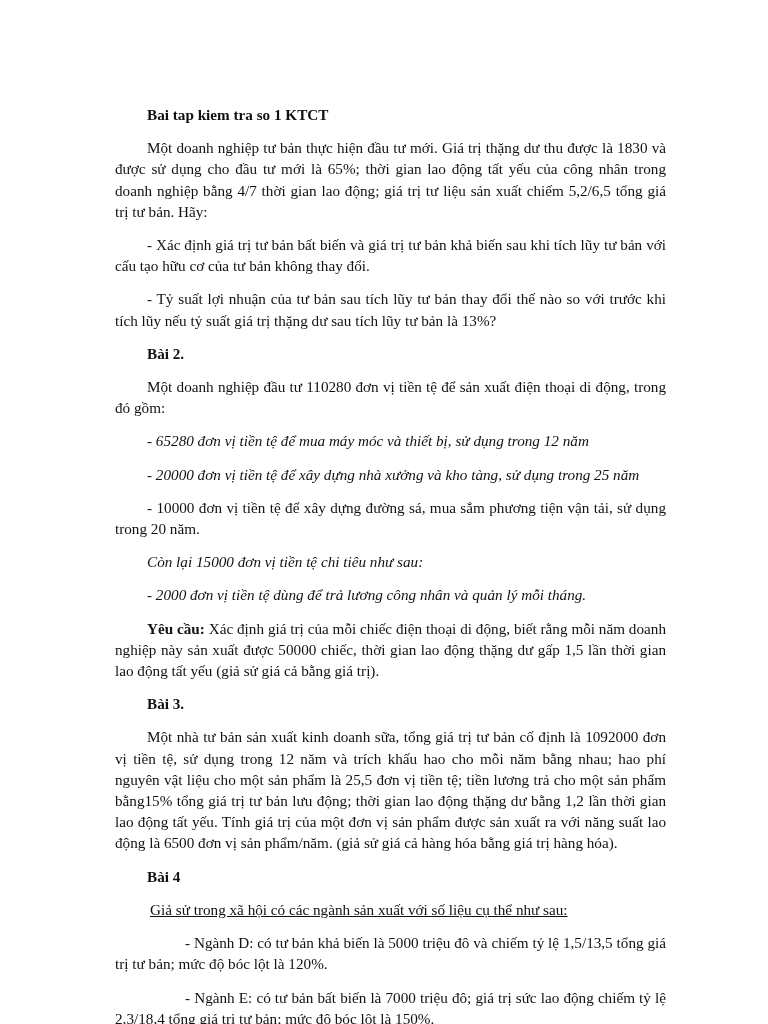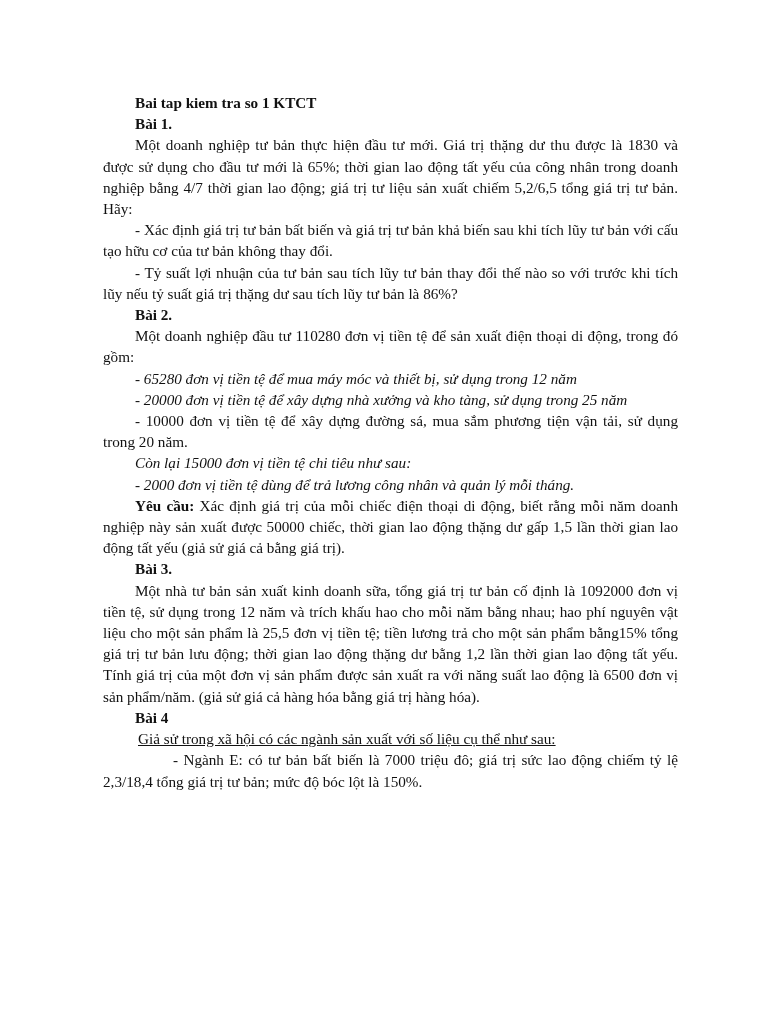--- a/index.html
+++ b/index.html
@@ -18,21 +18,21 @@
       left: 103px;
       top: 92px;
       width: 575px;
       font-family: "Liberation Serif", "DejaVu Serif", serif;
       font-size: 15.2px;
       line-height: 21.2px;
       color: #111111;
       text-align: justify;
     }
     .page p {
-      margin: 0;
+      margin: 12px;
     }
     .title, .heading {
       font-weight: bold;
       padding-left: 32px;
     }
     .indent {
       text-indent: 32px;
     }
     .indent-sm {
       text-indent: 35px;
@@ -51,24 +51,23 @@
     }
   </style>
 </head>
 <body>
 
 <div class="page">
 
   <p class="title">Bai tap kiem tra so 1 KTCT</p>
 
   <section>
-    <p class="heading">Bài 1.</p>
     <p class="indent">Một doanh nghiệp tư bản thực hiện đầu tư mới. Giá trị thặng dư thu được là 1830 và được sử dụng cho đầu tư mới là 65%; thời gian lao động tất yếu của công nhân trong doanh nghiệp bằng 4/7 thời gian lao động; giá trị tư liệu sản xuất chiếm 5,2/6,5 tổng giá trị tư bản. Hãy:</p>
     <p class="indent">- Xác định giá trị tư bản bất biến và giá trị tư bản khả biến sau khi tích lũy tư bản với cấu tạo hữu cơ của tư bản không thay đổi.</p>
-    <p class="indent">- Tỷ suất lợi nhuận của tư bản sau tích lũy tư bản thay đổi thế nào so với trước khi tích lũy nếu tỷ suất giá trị thặng dư sau tích lũy tư bản là 86%?</p>
+    <p class="indent">- Tỷ suất lợi nhuận của tư bản sau tích lũy tư bản thay đổi thế nào so với trước khi tích lũy nếu tỷ suất giá trị thặng dư sau tích lũy tư bản là 13%?</p>
   </section>
 
   <section>
     <p class="heading">Bài 2.</p>
     <p class="indent">Một doanh nghiệp đầu tư 110280 đơn vị tiền tệ để sản xuất điện thoại di động, trong đó gồm:</p>
     <p class="item">- 65280 đơn vị tiền tệ để mua máy móc và thiết bị, sử dụng trong 12 năm</p>
     <p class="item">- 20000 đơn vị tiền tệ để xây dựng nhà xưởng và kho tàng, sử dụng trong 25 năm</p>
     <p class="indent">- 10000 đơn vị tiền tệ để xây dựng đường sá, mua sắm phương tiện vận tải, sử dụng trong 20 năm.</p>
     <p class="item">Còn lại 15000 đơn vị tiền tệ chi tiêu như sau:</p>
     <p class="item">- 2000 đơn vị tiền tệ dùng để trả lương công nhân và quản lý mỗi tháng.</p>
@@ -76,16 +75,17 @@
   </section>
 
   <section>
     <p class="heading">Bài 3.</p>
     <p class="indent">Một nhà tư bản sản xuất kinh doanh sữa, tổng giá trị tư bản cố định là 1092000 đơn vị tiền tệ, sử dụng trong 12 năm và trích khấu hao cho mỗi năm bằng nhau; hao phí nguyên vật liệu cho một sản phẩm là 25,5 đơn vị tiền tệ; tiền lương trả cho một sản phẩm bằng15% tổng giá trị tư bản lưu động; thời gian lao động thặng dư bằng 1,2 lần thời gian lao động tất yếu. Tính giá trị của một đơn vị sản phẩm được sản xuất ra với năng suất lao động là 6500 đơn vị sản phẩm/năm. (giả sử giá cả hàng hóa bằng giá trị hàng hóa).</p>
   </section>
 
   <section>
     <p class="heading">Bài 4</p>
     <p class="indent-sm">Giả sử trong xã hội có các ngành sản xuất với số liệu cụ thể như sau:</p>
+    <p class="indent-lg">- Ngành D: có tư bản khả biến là 5000 triệu đô và chiếm tỷ lệ 1,5/13,5 tổng giá trị tư bản; mức độ bóc lột là 120%.</p>
     <p class="indent-lg">- Ngành E: có tư bản bất biến là 7000 triệu đô; giá trị sức lao động chiếm tỷ lệ 2,3/18,4 tổng giá trị tư bản; mức độ bóc lột là 150%.</p>
   </section>
 
 </div>
 
 </body></html>

